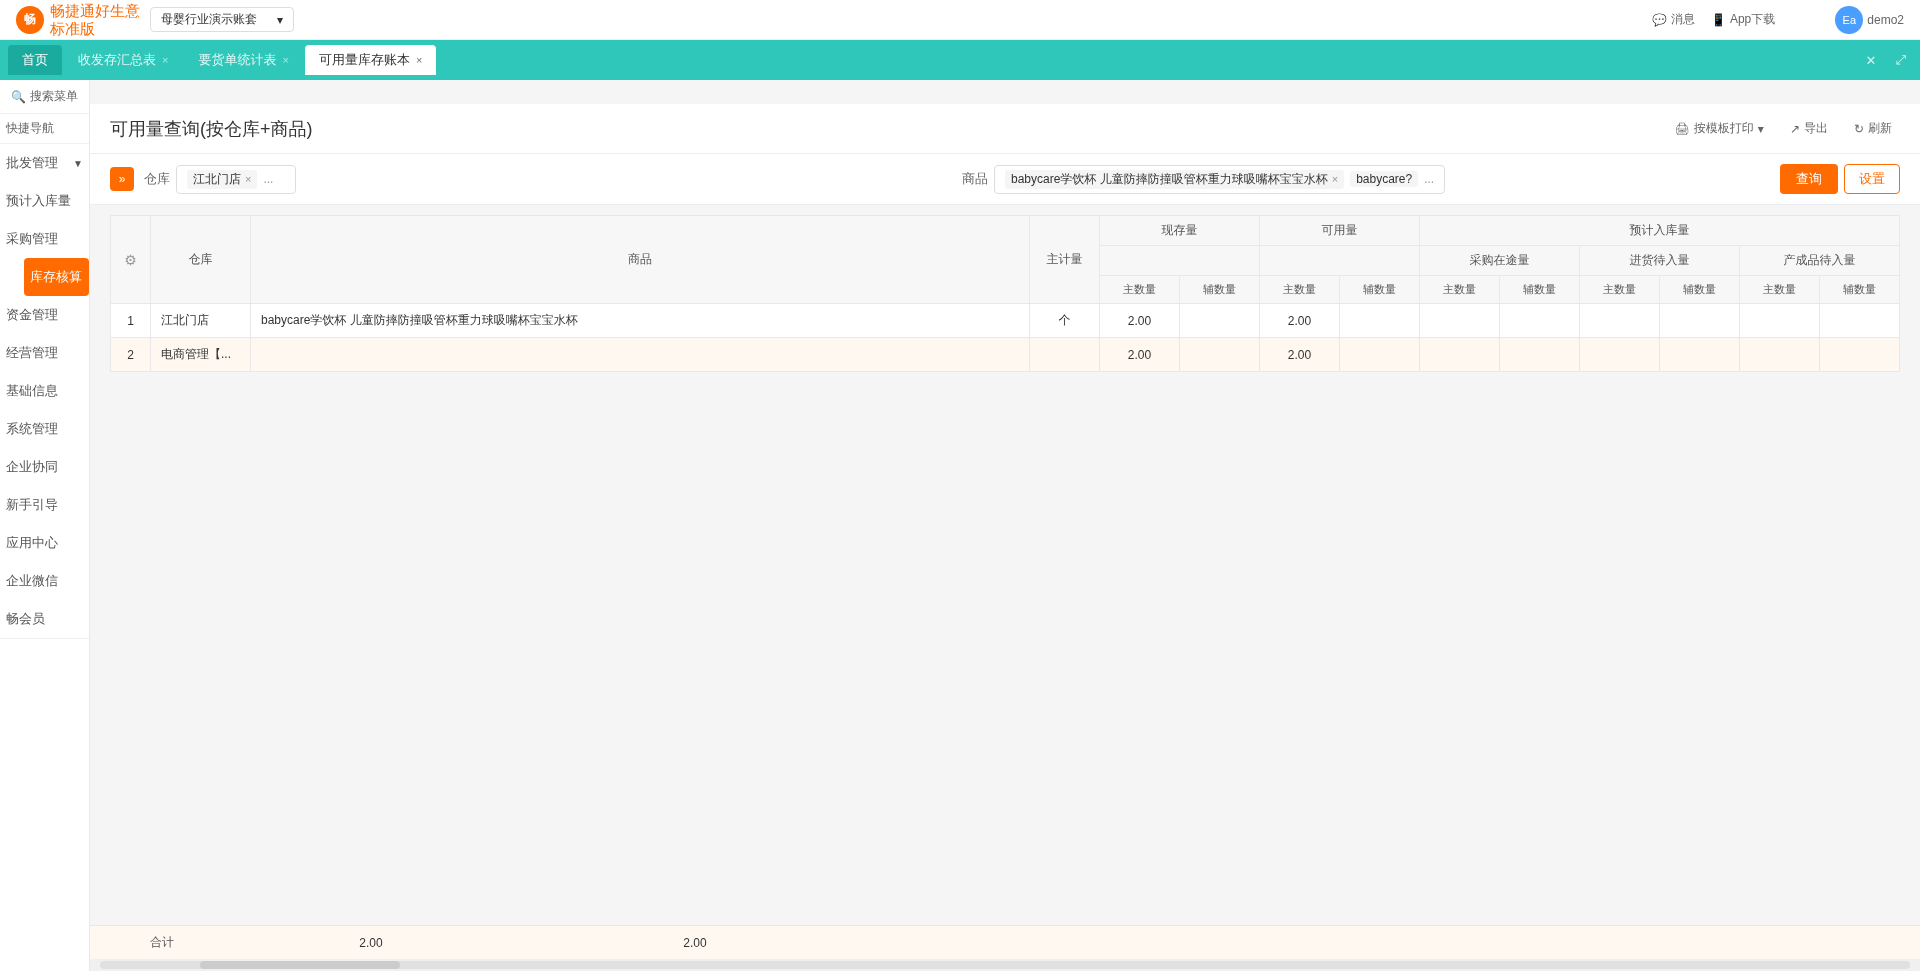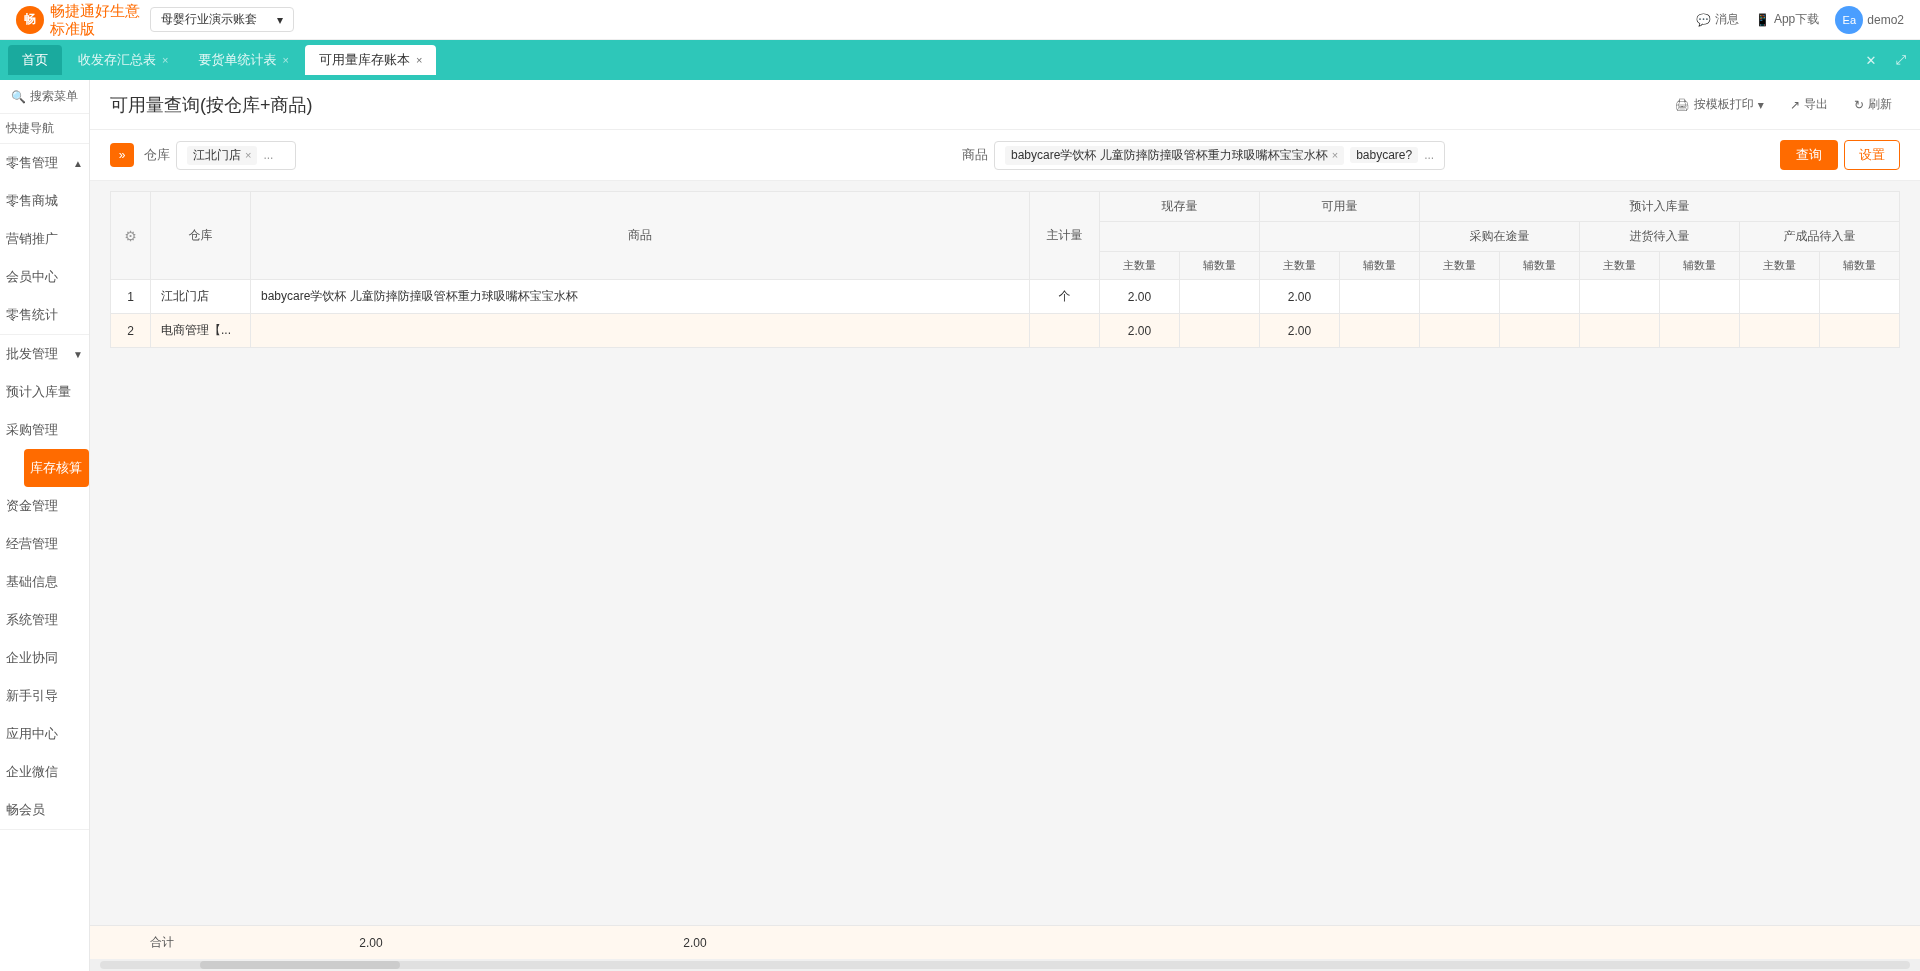--- a/index.html
+++ b/index.html
@@ -7,21 +7,21 @@
 
     
     .top-bar { height: 40px; background: #fff; display: flex; align-items: center; justify-content: space-between; padding: 0 16px; border-bottom: 1px solid #eee; flex-shrink: 0; }
     .top-bar-left { display: flex; align-items: center; gap: 10px; }
     .logo-area { display: flex; align-items: center; gap: 6px; }
     .logo-icon { width: 28px; height: 28px; background: #ff6b00; border-radius: 50%; display: flex; align-items: center; justify-content: center; color: white; font-size: 12px; font-weight: bold; }
     .logo-text { font-size: 15px; color: #ff6b00; line-height: 1.2; }
     .industry-selector { display: flex; align-items: center; gap: 20px; border: 1px solid #ddd; border-radius: 4px; padding: 3px 10px; font-size: 12px; color: #333; cursor: pointer; background: #fff; }
     .top-bar-right { display: flex; align-items: center; gap: 16px; }
     .top-right-item { display: flex; align-items: center; gap: 4px; font-size: 12px; color: #666; cursor: pointer; }
-    .avatar { width: 28px; height: 28px; border-radius: 50%; background: #4a9eff; display: flex; align-items: center; justify-content: center; color: white; font-size: 11px; }
+    .avatar { width: 28px; height: 28px; border-radius: 50%; background: #4a9eff; display: flex; align-items: center; justify-content: center; color: white; font-size: 11px; margin-left: 44px; }
 
     
     .tab-bar { height: 40px; background: #2ec7b9; display: flex; align-items: center; padding: 0 8px; flex-shrink: 0; gap: 2px; }
     .tab { display: flex; align-items: center; gap: 6px; padding: 6px 14px; border-radius: 4px 4px 0 0; font-size: 13px; cursor: pointer; color: rgba(255,255,255,0.85); background: transparent; }
     .tab.active { background: #fff; color: #333; }
     .tab.home { background: #1aaa9e; color: #fff; }
     .tab-close { font-size: 11px; color: inherit; opacity: 0.7; }
     .tab-spacer { flex: 1; }
     .tab-actions { display: flex; align-items: center; gap: 8px; color: white; }
     .tab-action-btn { width: 22px; height: 22px; display: flex; align-items: center; justify-content: center; cursor: pointer; opacity: 0.8; }
@@ -36,21 +36,21 @@
     .sidebar-item { padding: 10px 6px; font-size: 13px; color: #555; cursor: pointer; text-align: center; display: flex; align-items: center; justify-content: space-between; }
     .sidebar-item.with-arrow { font-weight: 500; }
     .sidebar-item.active { background: #ff6b00; color: #fff; border-radius: 4px; margin-left: 24px; }
     .sidebar-arrow { font-size: 10px; }
     .sidebar-section { border-bottom: 1px solid #f0f0f0; }
 
     
     .content-area { flex: 1; display: flex; flex-direction: column; overflow: hidden; }
 
     
-    .page-header { padding: 12px 20px; background: #fff; border-bottom: 1px solid #eee; display: flex; align-items: center; justify-content: space-between; flex-shrink: 0; }
+    .page-header { padding: 12px 20px; background: #fff; border-bottom: 1px solid #eee; display: flex; align-items: center; justify-content: space-between; flex-shrink: 0; margin-top: 24px; }
     .page-title { font-size: 18px; font-weight: 500; color: #333; }
     .page-actions { display: flex; align-items: center; gap: 10px; }
     .page-action-btn { display: flex; align-items: center; gap: 4px; font-size: 12px; color: #666; cursor: pointer; padding: 4px 8px; }
 
     
     .filter-area { background: #fff; padding: 10px 20px; border-bottom: 1px solid #eee; display: flex; align-items: center; gap: 10px; flex-shrink: 0; }
     .filter-toggle { width: 24px; height: 24px; background: #ff6b00; border-radius: 4px; display: flex; align-items: center; justify-content: center; color: white; cursor: pointer; font-size: 12px; flex-shrink: 0; }
     .filter-group { display: flex; align-items: center; gap: 6px; flex: 1; }
     .filter-label { font-size: 13px; color: #666; white-space: nowrap; }
     .filter-input { border: 1px solid #ddd; border-radius: 4px; padding: 4px 10px; font-size: 12px; min-width: 120px; display: flex; align-items: center; gap: 6px; flex-wrap: wrap; max-width: 400px; }
@@ -147,38 +147,20 @@
 
 <div class="main-layout">
 
   <div class="sidebar">
     <div class="sidebar-search">
       <span>🔍</span>
       <span>搜索菜单</span>
     </div>
     <div class="sidebar-nav">
       <span>快捷导航</span>
-    </div>
-    <div class="sidebar-section">
-      <div class="sidebar-item with-arrow">
-        <span>零售管理</span>
-        <span class="sidebar-arrow">▲</span>
-      </div>
-      <div class="sidebar-item">
-        <span>零售商城</span>
-      </div>
-      <div class="sidebar-item">
-        <span>营销推广</span>
-      </div>
-      <div class="sidebar-item">
-        <span>会员中心</span>
-      </div>
-      <div class="sidebar-item">
-        <span>零售统计</span>
-      </div>
     </div>
     <div class="sidebar-section">
       <div class="sidebar-item with-arrow">
         <span>批发管理</span>
         <span class="sidebar-arrow">▼</span>
       </div>
       <div class="sidebar-item">
         <span>预计入库量</span>
       </div>
       <div class="sidebar-item">

